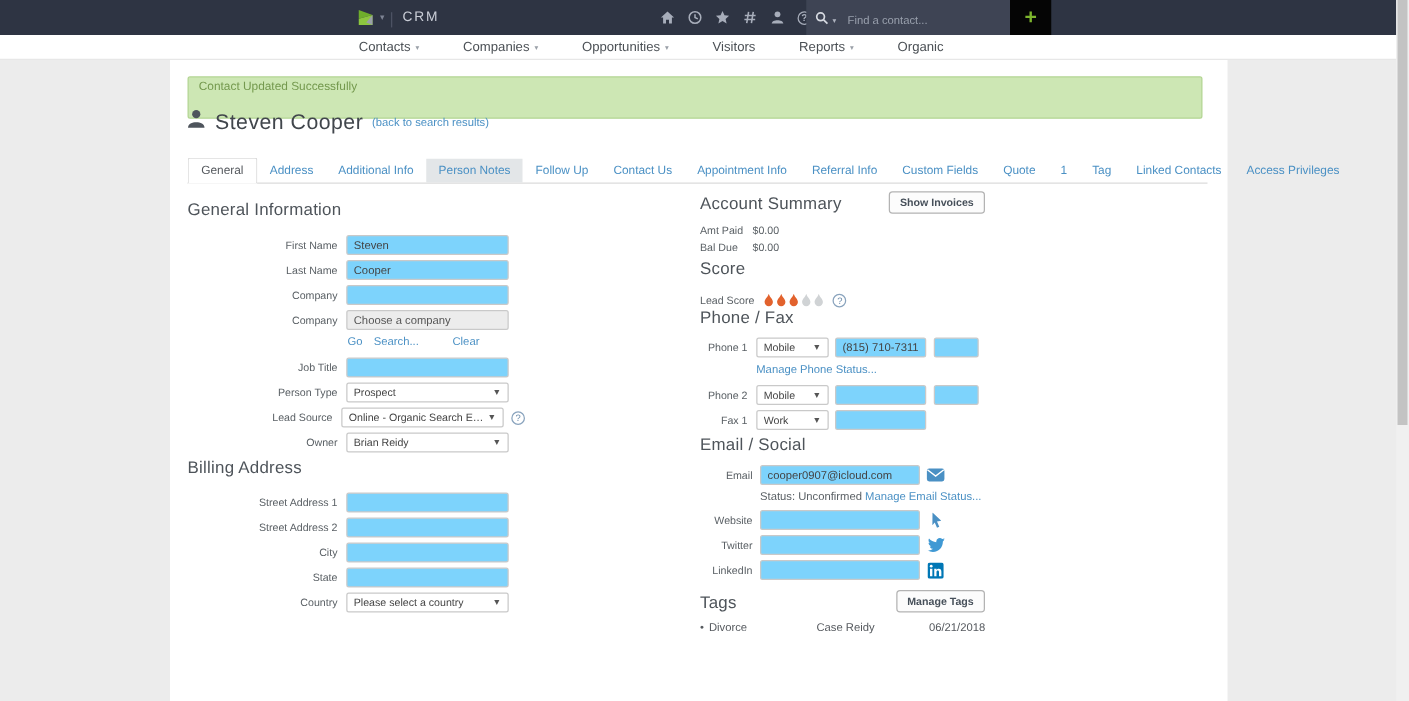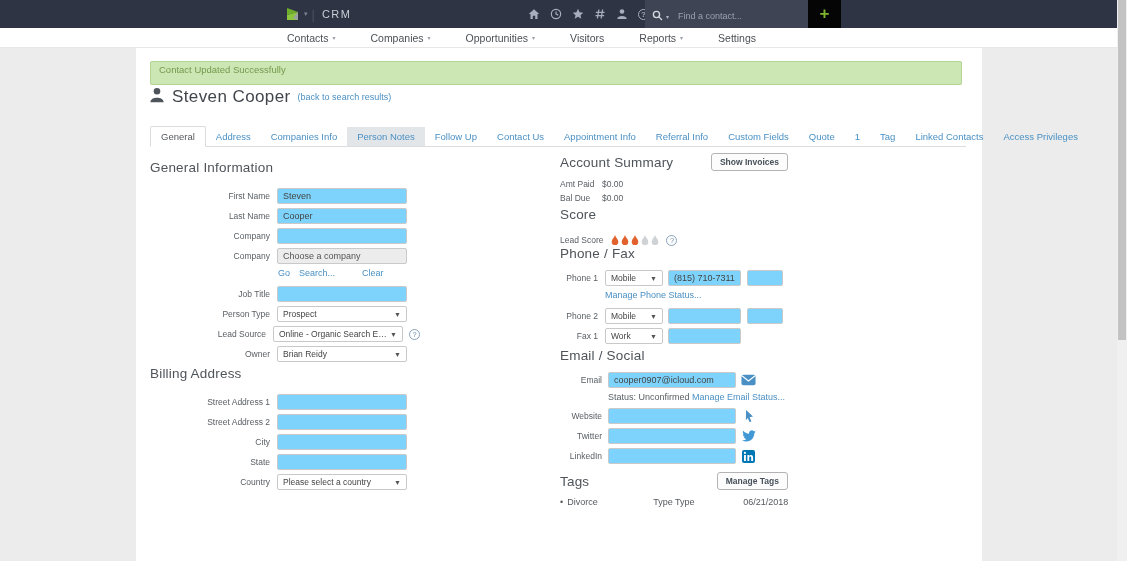--- a/index.html
+++ b/index.html
@@ -30,21 +30,21 @@
 
   
   .subnav { position:absolute; left:0; top:28px; width:1117px; height:20px; background:#fff; border-bottom:1px solid #e7e7e7; display:flex; align-items:center; padding-left:287px; gap:35px; }
   .subnav .nav-item { color:#4b5055; font-size:10.5px; display:flex; align-items:center; gap:4px; cursor:pointer; }
   .subnav .caret { font-size:6px; color:#9aa0a8; }
 
   
   .page { position:absolute; left:0; top:48px; width:1117px; height:513px; background:#ececec; }
   .panel { position:absolute; left:136px; top:0; width:846px; height:513px; background:#fff; }
 
-  .banner { position:absolute; left:14px; top:13px; width:812px; height:24px; background:#cde7b4; border:1px solid #b3d592; border-radius:2px; color:#74994e; font-size:9.5px; line-height:15px; padding-left:8px; }
+  .banner { position:absolute; left:14px; top:13px; width:812px; height:34px; background:#cde7b4; border:1px solid #b3d592; border-radius:2px; color:#74994e; font-size:9.5px; line-height:15px; padding-left:8px; }
 
   .pheader { position:absolute; left:13px; top:39px; display:flex; align-items:center; gap:7px; }
   .person-ic { color:#4e545c; }
   .title { font-size:17px; color:#41464c; letter-spacing:.4px; }
   .backlink { font-size:9px; color:#4a90c4; cursor:pointer; }
 
   .tabbar { position:absolute; left:14px; top:80px; width:816px; height:19px; border-bottom:1px solid #dcdcdc; display:flex; align-items:flex-end; }
   .tab { font-size:9.5px; color:#4a90c4; padding:4px 10px 4px; white-space:nowrap; cursor:pointer; }
   .tab.active { color:#55595e; background:#fff; border:1px solid #dcdcdc; border-bottom:1px solid #fff; border-radius:2px 2px 0 0; margin-bottom:-1px; }
   .tab.hl { background:#e3e6e8; }
@@ -184,21 +184,21 @@
       <span class="caret">▾</span>
     </a>
   <a class="nav-item">
       <span>Visitors</span>
     </a>
   <a class="nav-item">
       <span>Reports</span>
       <span class="caret">▾</span>
     </a>
   <a class="nav-item">
-      <span>Settings</span>
+      <span>Organic</span>
     </a>
 </div>
 
 <div class="page">
 <div class="panel">
 
   <div class="banner">Contact Updated Successfully</div>
 
   <div class="pheader">
     <span class="person-ic">
@@ -207,21 +207,21 @@
             <path d="M1.4 15.2 C1.4 9.4 14.6 9.4 14.6 15.2 Z"></path>
           </svg>
     </span>
     <span class="title">Steven Cooper</span>
     <a class="backlink">(back to search results)</a>
   </div>
 
   <div class="tabbar">
     <span class="tab active">General</span>
     <span class="tab">Address</span>
-    <span class="tab">Companies Info</span>
+    <span class="tab">Additional Info</span>
     <span class="tab hl">Person Notes</span>
     <span class="tab">Follow Up</span>
     <span class="tab">Contact Us</span>
     <span class="tab">Appointment Info</span>
     <span class="tab">Referral Info</span>
     <span class="tab">Custom Fields</span>
     <span class="tab">Quote</span>
     <span class="tab">1</span>
     <span class="tab">Tag</span>
     <span class="tab">Linked Contacts</span>
@@ -428,21 +428,21 @@
       </span>
     </div>
 
     <div class="rhead tags-head">
       <h2 class="sec">Tags</h2>
       <button class="btn">Manage Tags</button>
     </div>
     <div class="tagrow">
       <span class="bullet">•</span>
       <span class="t-tag">Divorce</span>
-      <span class="t-type">Type Type</span>
+      <span class="t-type">Case Reidy</span>
       <span class="t-date">06/21/2018</span>
     </div>
   </div>
 
 </div>
 </div>
 
 <div class="sb">
   <div class="sb-thumb"></div>
 </div>

